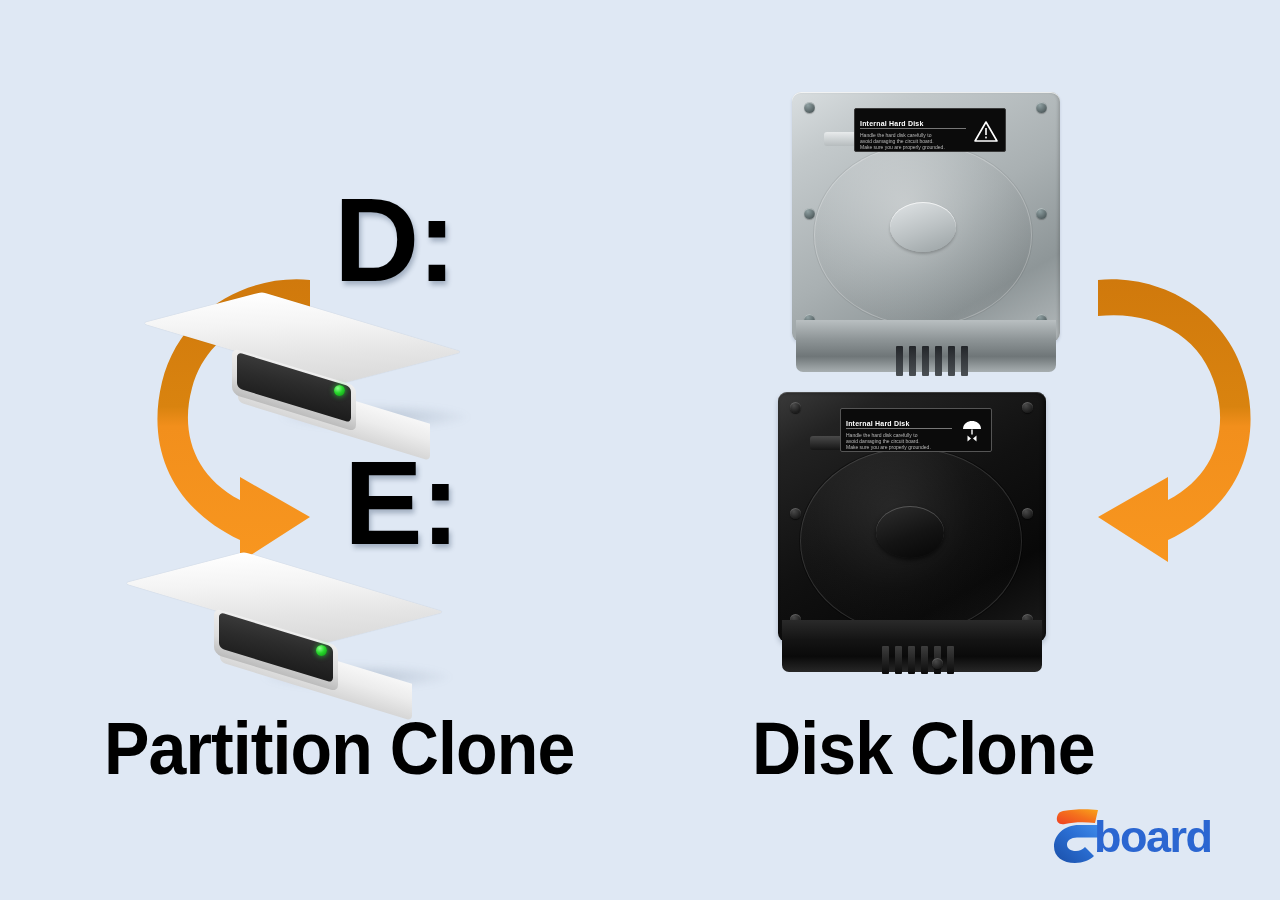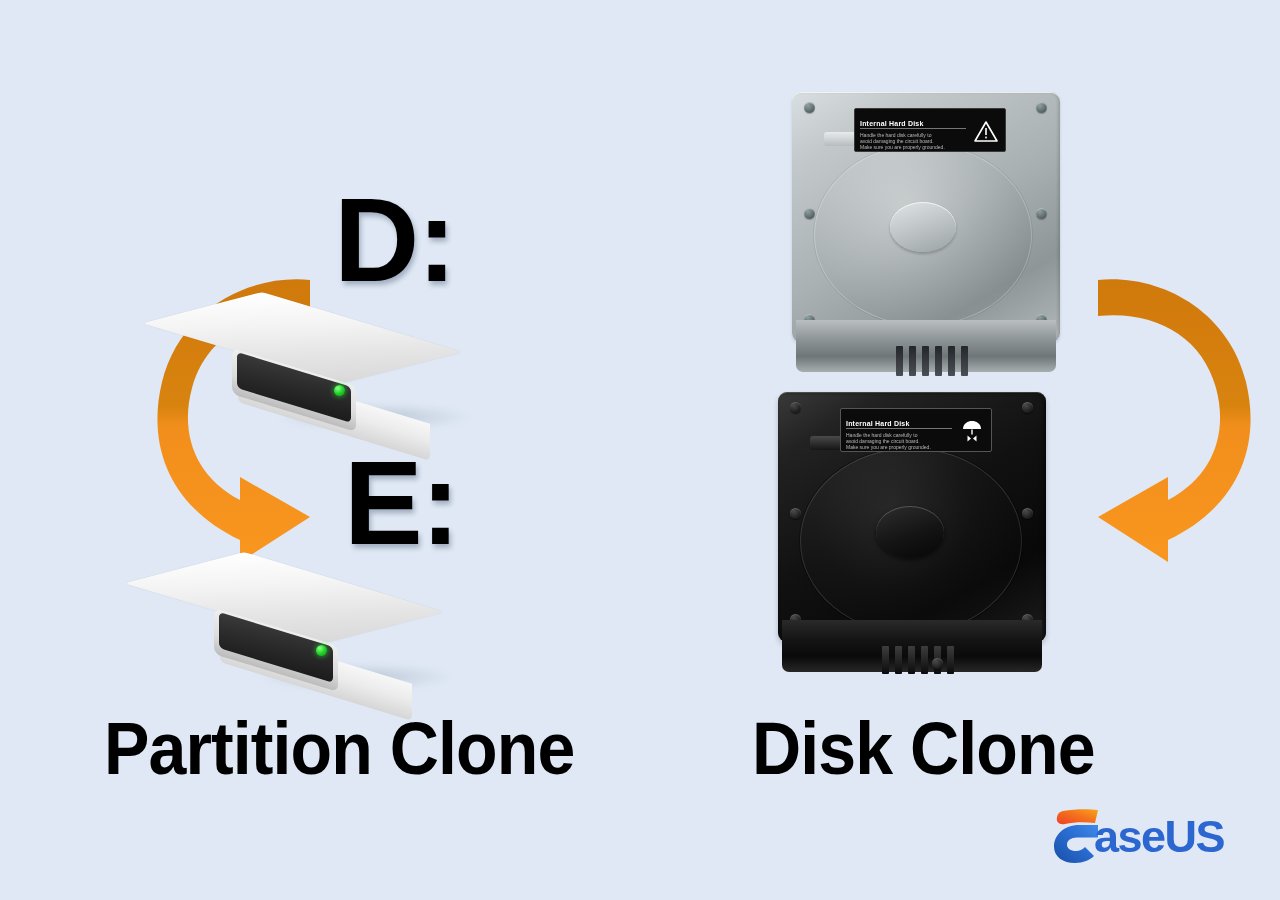--- a/index.html
+++ b/index.html
@@ -367,16 +367,16 @@
           <stop offset="100%" stop-color="#3f8ae8"></stop>
         </linearGradient>
       </defs>
 
       <path d="M11 3 C23 1, 36 1, 46 2 L43 15 C33 14, 22 14, 13 16 C7 17, 4 14, 5 9 C5.6 5.6, 8 3.4, 11 3 Z" fill="url(#eOr)"></path>
 
       <path d="M27 17 C12 17, 2 27, 2 38.5 C2 49, 11 55, 23 55 C31 55, 38 52, 42 48 L33 39
                C30.5 41.5, 27.5 43, 24 43 C18.5 43, 15 40.5, 15 36.5 C15 32.5, 19 29.5, 25 29.5
                L46 29.5 L46 17 Z" fill="url(#eBl)"></path>
     </svg>
-    <div class="logo-text">aseUS</div>
+    <div class="logo-text">board</div>
   </div>
 
 </div>
 
 </body></html>

